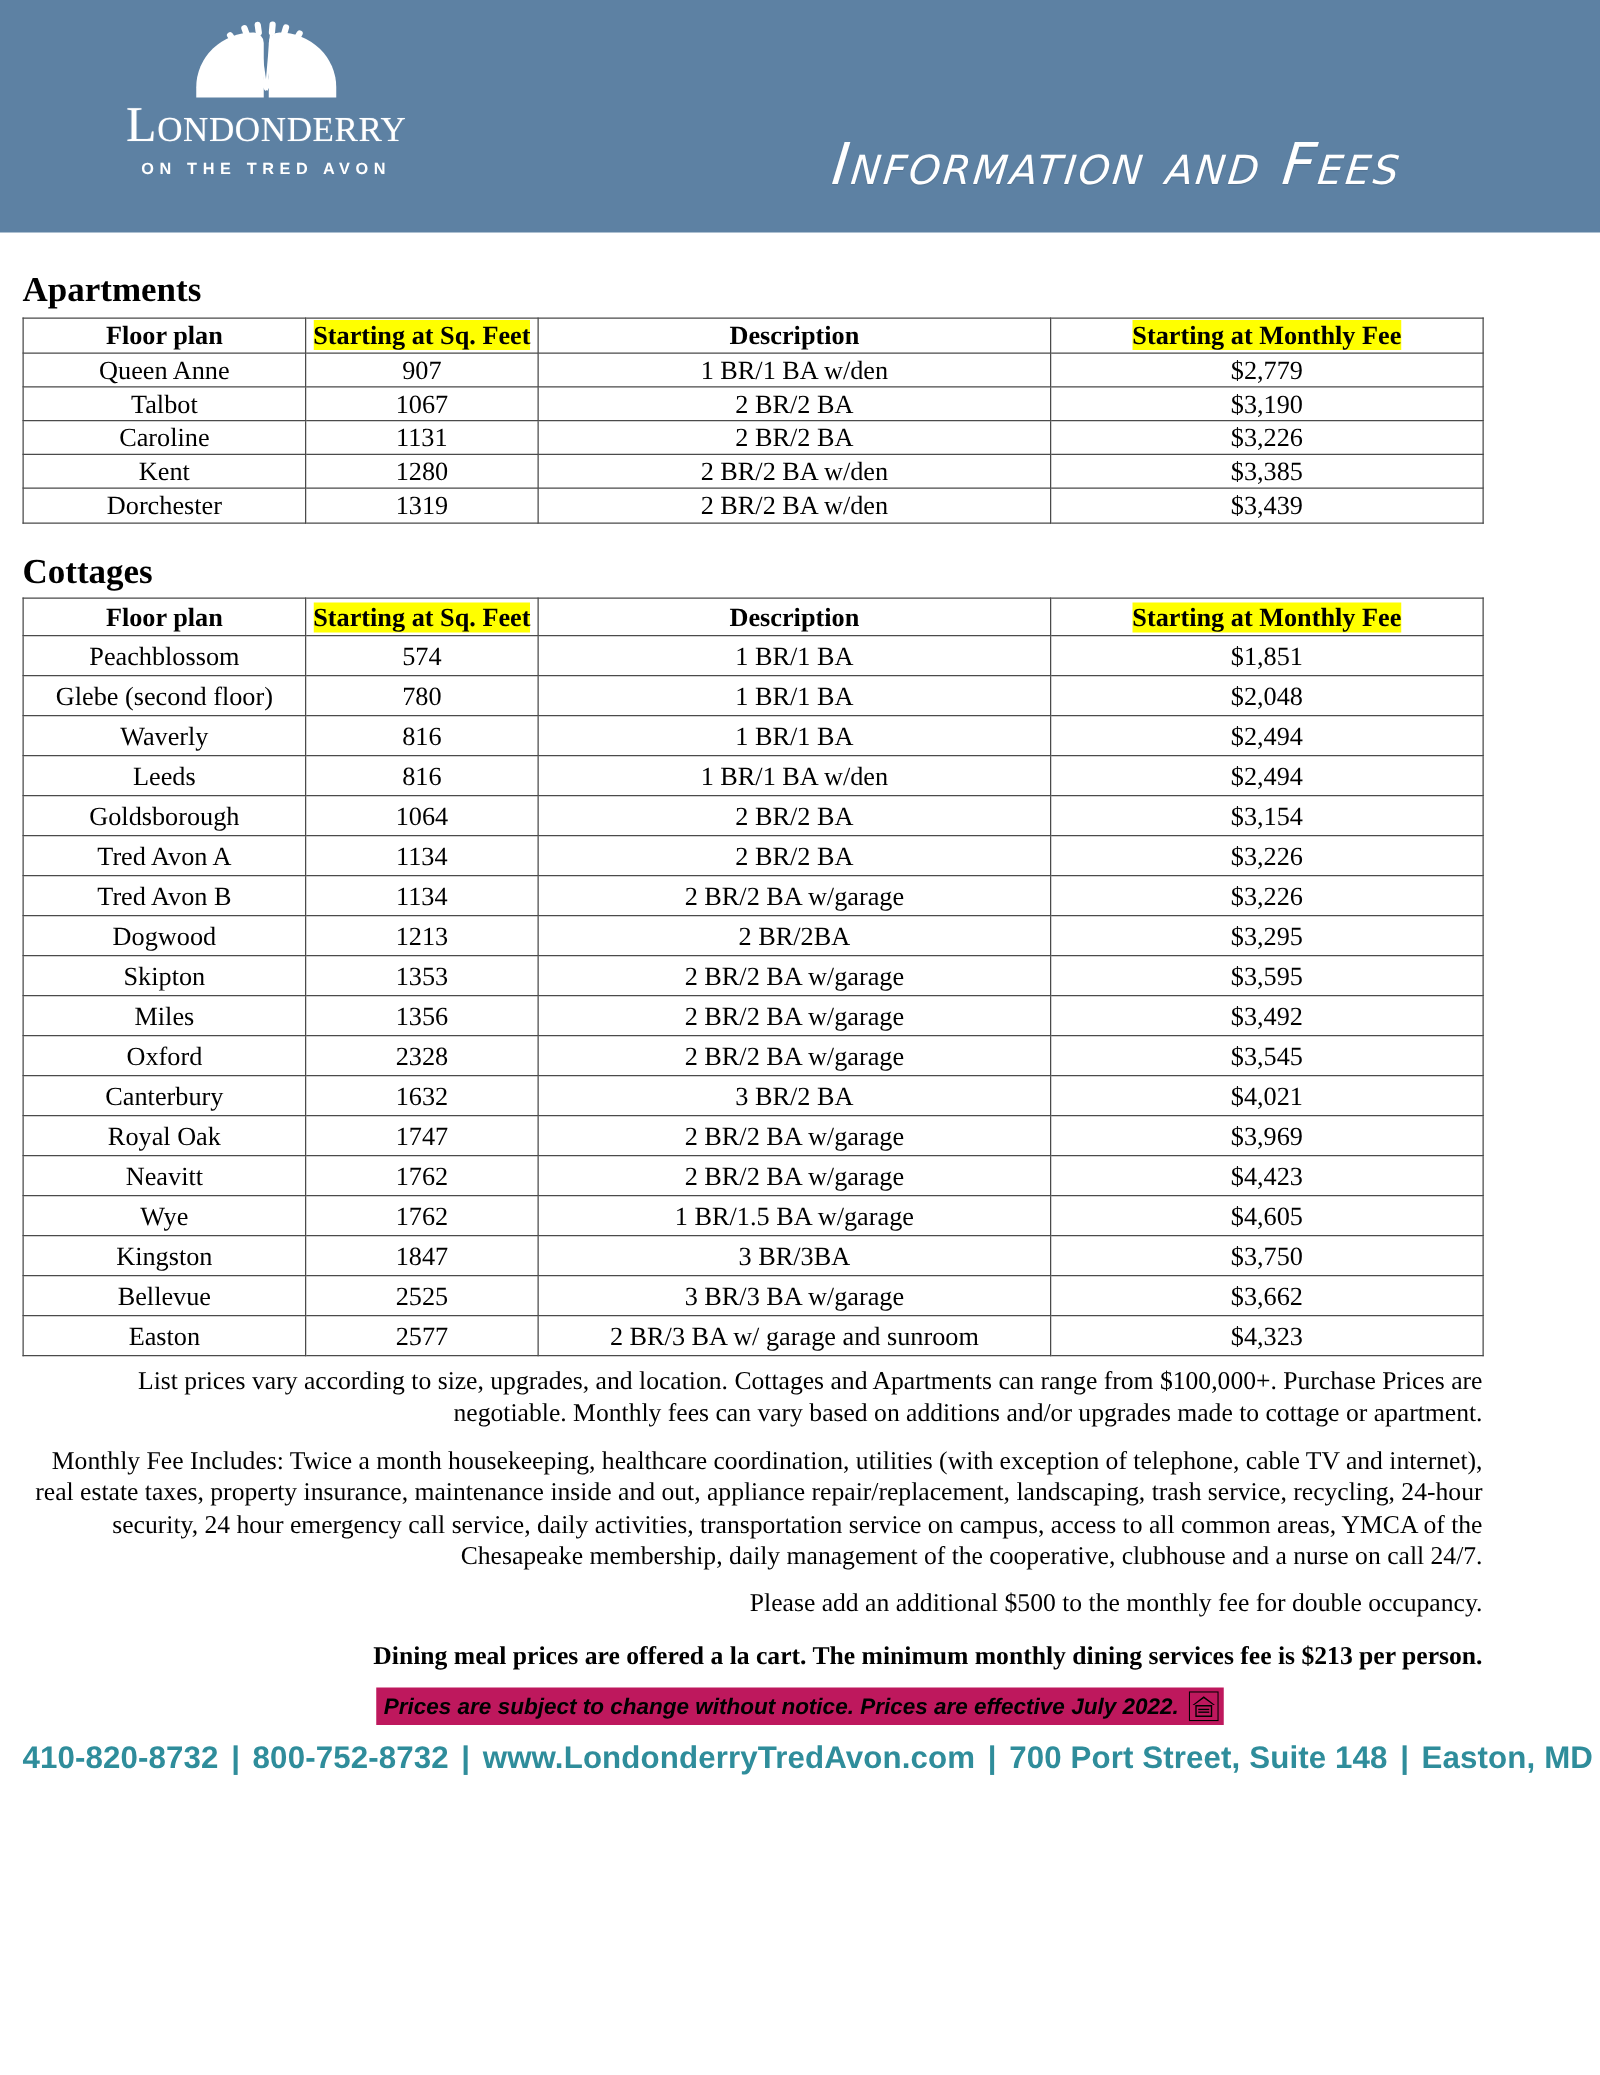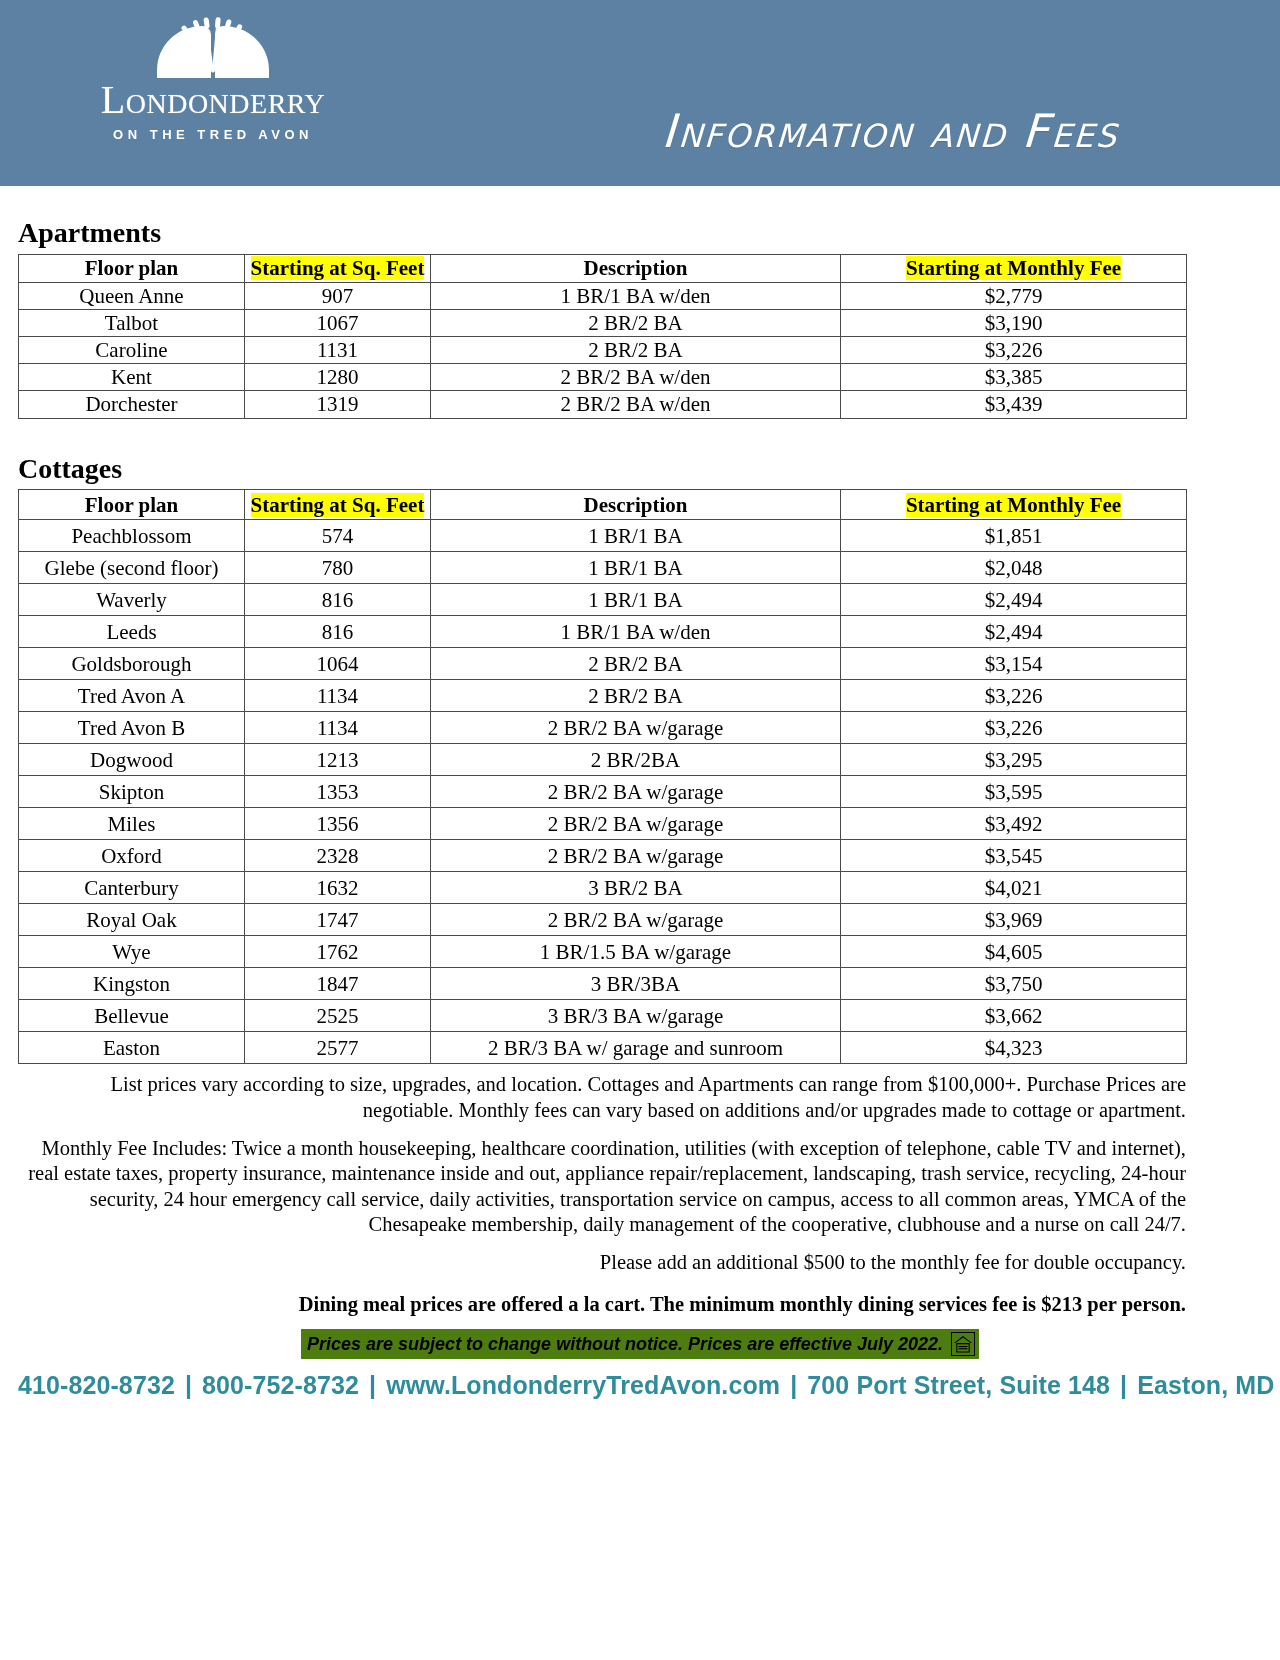--- a/index.html
+++ b/index.html
@@ -107,21 +107,21 @@
     padding: 0 18px;
   }
 
   .section-title {
     text-align: left;
     font-weight: bold;
     font-size: 28px;
     line-height: 1.1;
   }
   .sec-apartments { margin-top: 32px; }
-  .sec-cottages   { margin-top: 35px; }
+  .sec-cottages   { margin-top: 24px; }
 
   table.fees {
     width: 1168px;
     border-collapse: collapse;
     table-layout: fixed;
     margin-top: 5px;
   }
   table.fees td, table.fees th {
     border: 1px solid #4a4a4a;
     font-size: 21px;
@@ -161,21 +161,21 @@
   .notes p.bold { font-weight: bold; margin-top: 16px; }
 
   
   .disclaimer-row {
     display: flex;
     align-items: center;
     justify-content: center;
     margin-top: 6px;
   }
   .disclaimer {
-    background: #4d7c0f;
+    background: #be185d;
     font-family: "Liberation Sans", sans-serif;
     font-size: 18px;
     font-weight: bold;
     font-style: italic;
     padding: 3px 4px 3px 6px;
     display: inline-flex;
     align-items: center;
     gap: 8px;
   }
   .eho-icon {
@@ -360,20 +360,26 @@
         <td class="desc">3 BR/2 BA</td>
         <td class="fee">$4,021</td>
       </tr>
       <tr>
         <td class="plan">Royal Oak</td>
         <td class="sqft">1747</td>
         <td class="desc">2 BR/2 BA w/garage</td>
         <td class="fee">$3,969</td>
       </tr>
       <tr>
+        <td class="plan">Neavitt</td>
+        <td class="sqft">1762</td>
+        <td class="desc">2 BR/2 BA w/garage</td>
+        <td class="fee">$4,423</td>
+      </tr>
+      <tr>
         <td class="plan">Wye</td>
         <td class="sqft">1762</td>
         <td class="desc">1 BR/1.5 BA w/garage</td>
         <td class="fee">$4,605</td>
       </tr>
       <tr>
         <td class="plan">Kingston</td>
         <td class="sqft">1847</td>
         <td class="desc">3 BR/3BA</td>
         <td class="fee">$3,750</td>

